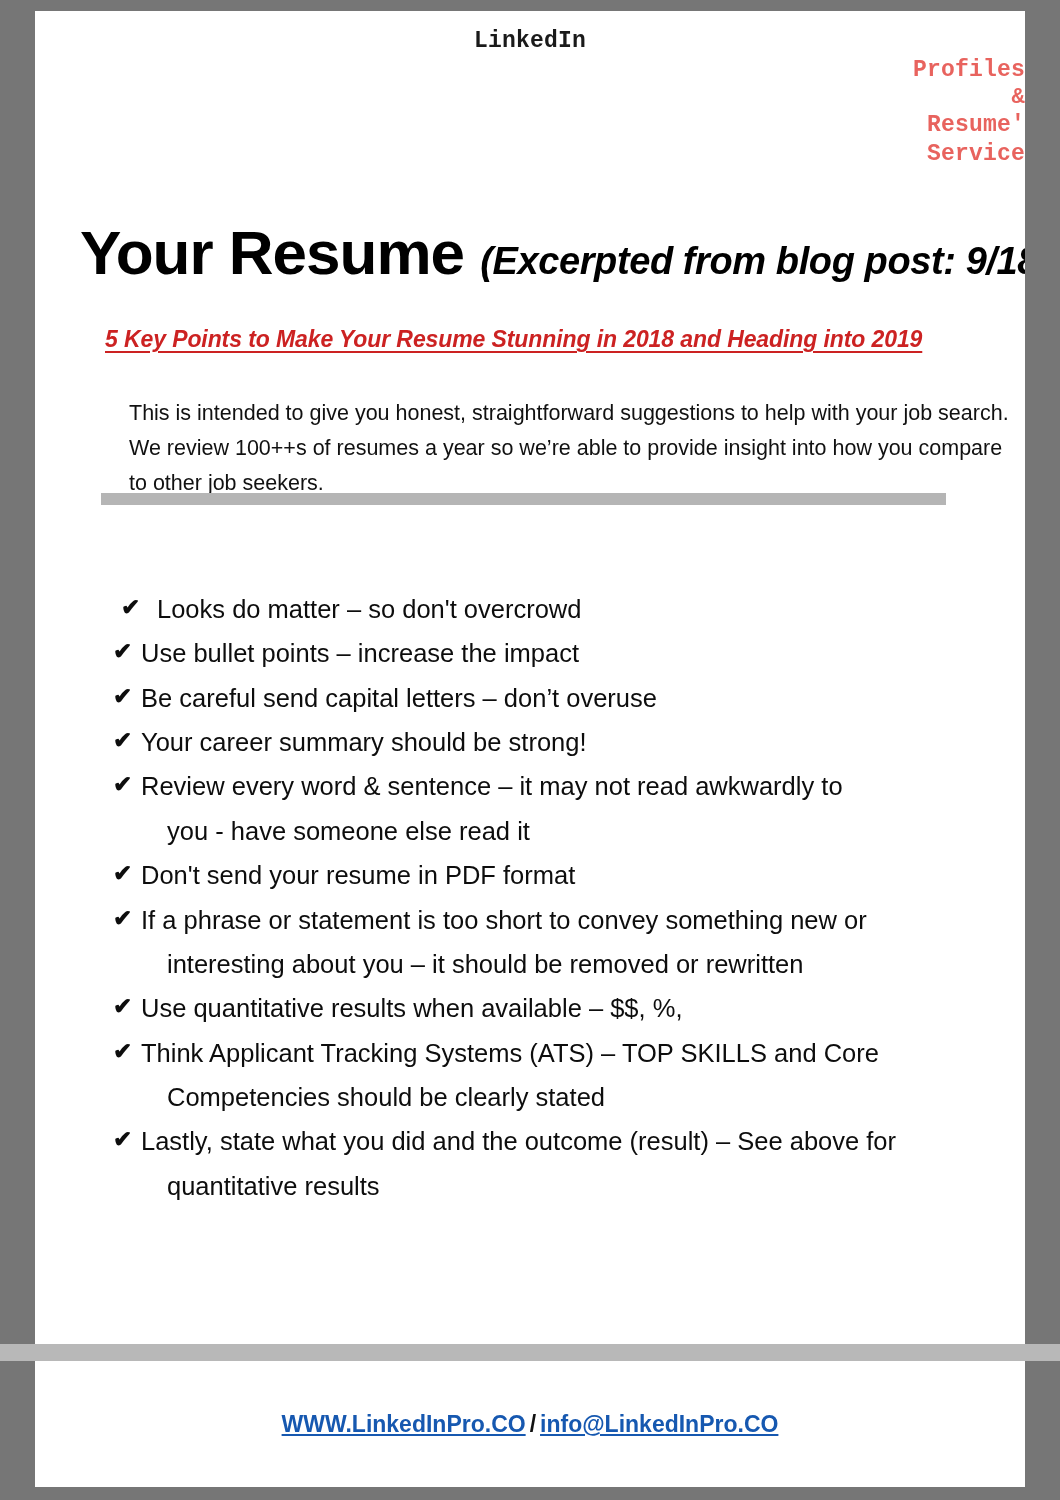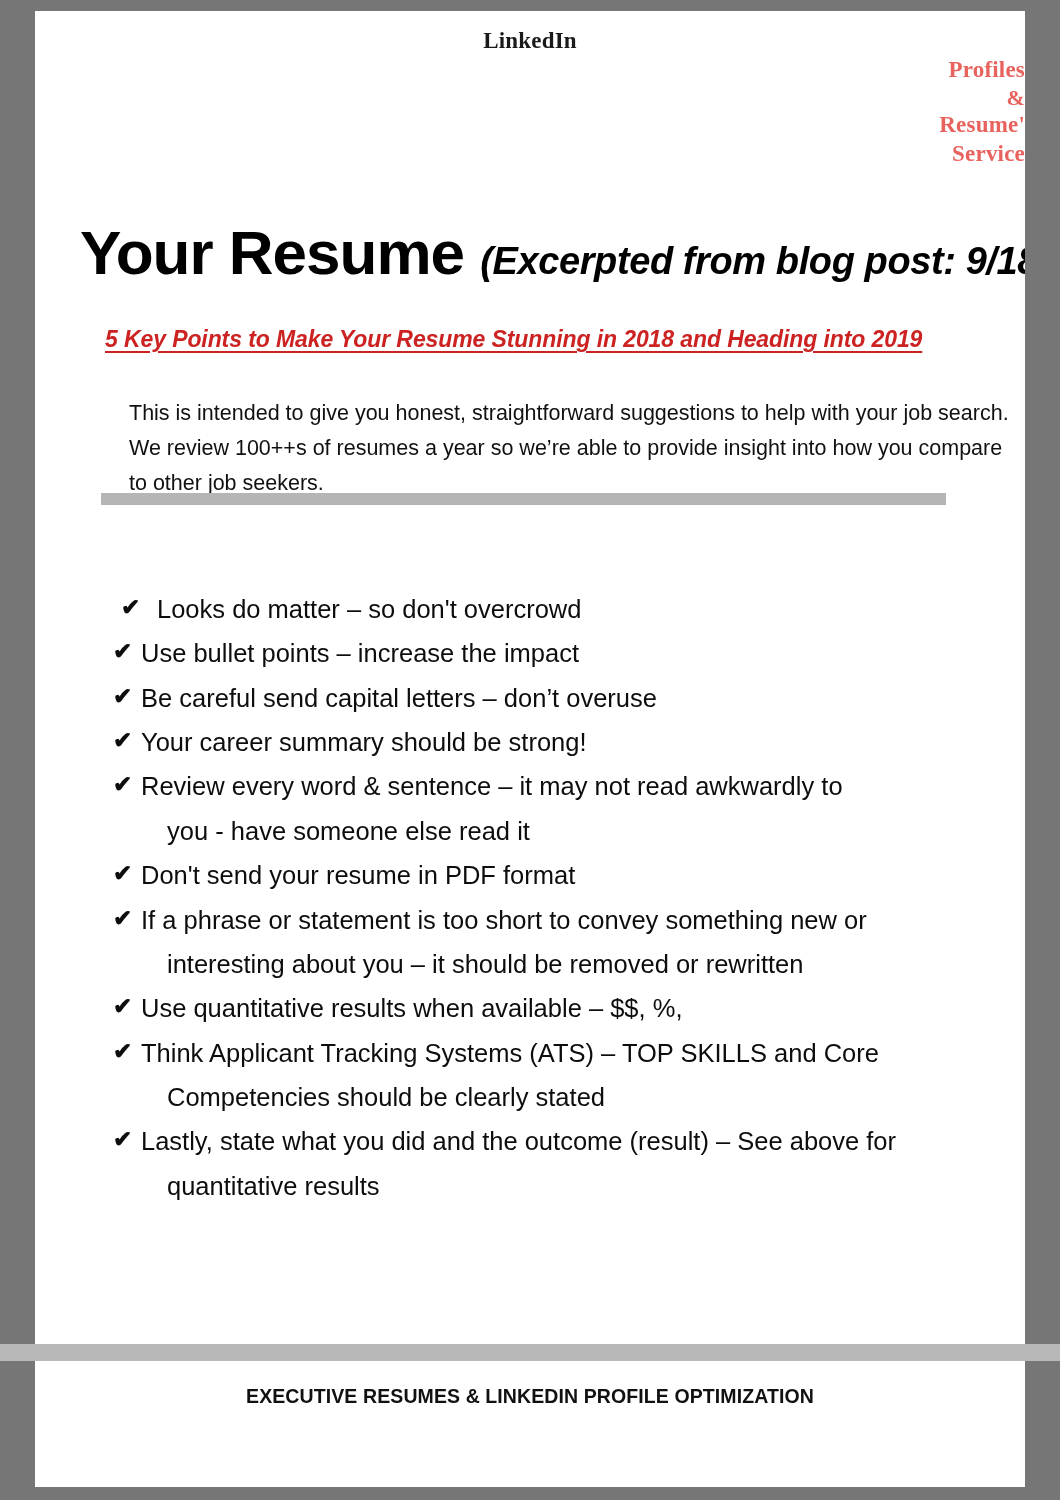--- a/index.html
+++ b/index.html
@@ -37,21 +37,21 @@
   
   #logo {
     position: absolute;
     left: 0;
     top: 16px;
     width: 990px;
     text-align: center;
     line-height: 1.24;
   }
   #logo .logo-line {
-    font-family: Liberation Serif, serif;
+    font-family: Liberation Mono, monospace;
     font-weight: bold;
     font-size: 23px;
     letter-spacing: 0.2px;
     display: block;
   }
   #logo .logo-brand { color: #1a1a1a; }
   #logo .logo-accent { color: #e8635e; text-align: right; }
   #logo .logo-amp { font-size: 22px; }
 
   
@@ -279,19 +279,21 @@
         <span class="tick">✔</span>
         <span class="btxt">
           <span>Lastly, state what you did and the outcome (result) – See above for</span>
           <span class="cont">quantitative results</span>
         </span>
       </div>
 
     </div>
 
     <div id="footer">
-      <span class="f-tag">EXECUTIVE RESUMES &amp; LINKEDIN PROFILE OPTIMIZATION</span>
+      <span class="f-links">
+        <a href="#">WWW.LinkedInPro.CO</a><span class="f-sep">/</span><a href="#">info@LinkedInPro.CO</a>
+      </span>
     </div>
 
   </div>
 
   <div id="rule-bottom"></div>
 </div>
 
 </body></html>

